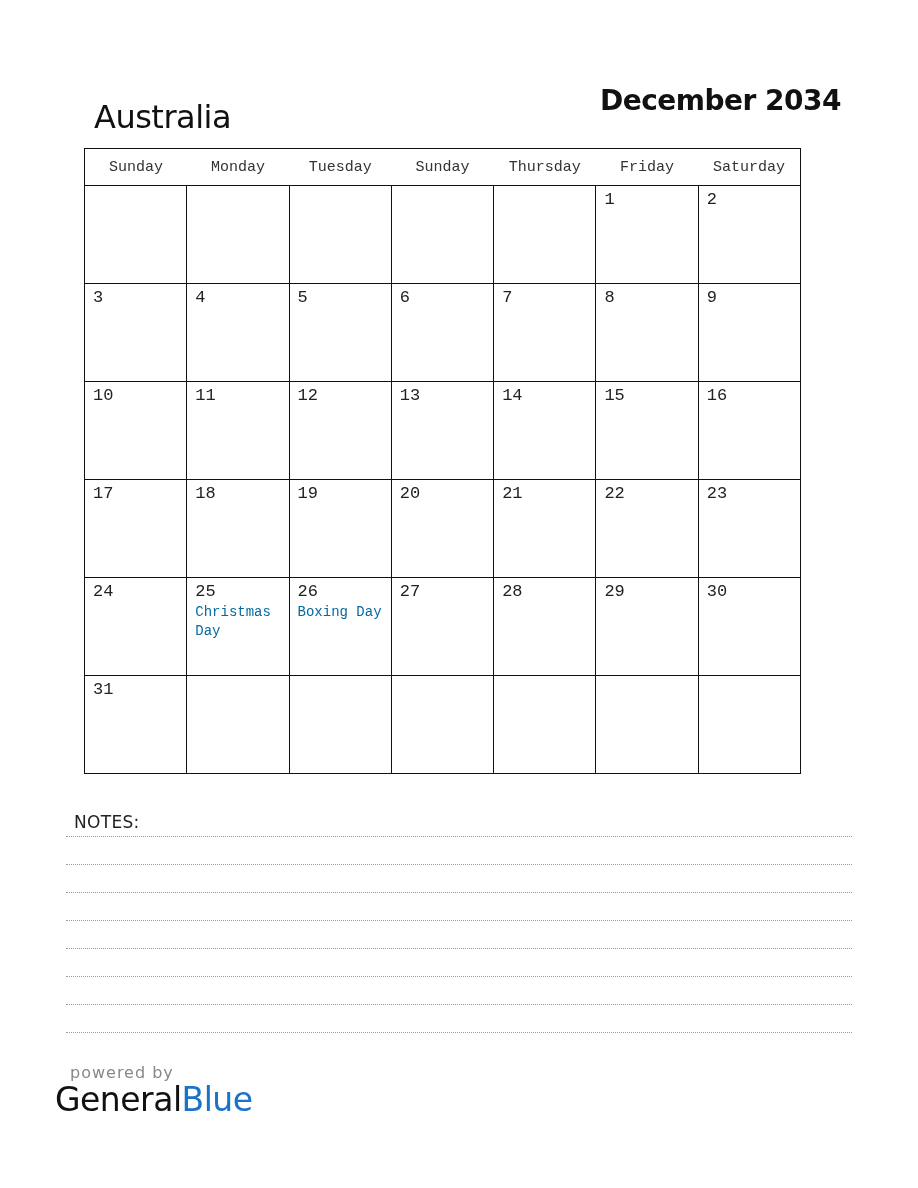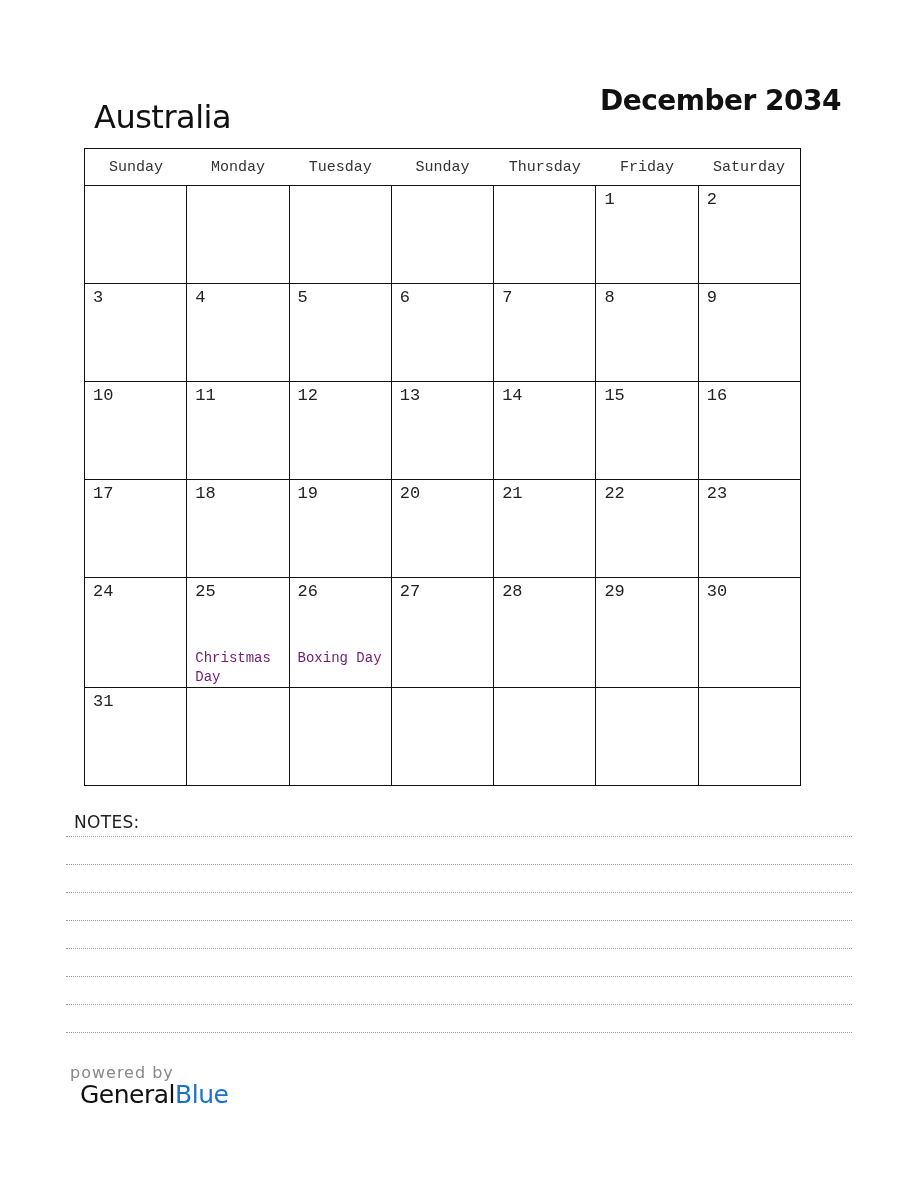--- a/index.html
+++ b/index.html
@@ -12,26 +12,26 @@
   table.cal { position: absolute; left: 84px; top: 148px; width: 717px;
               border-collapse: collapse; table-layout: fixed; font-family: Liberation Mono, monospace; }
   table.cal th { height: 36px; font-weight: normal; font-size: 15px; color: #333;
                  border-top: 1.5px solid #111; border-bottom: 1.5px solid #111;
                  padding: 0; text-align: center; vertical-align: middle; }
   table.cal th:first-child { border-left: 1.5px solid #111; }
   table.cal th:last-child { border-right: 1.5px solid #111; }
   table.cal td { height: 97px; border: 1.5px solid #111; vertical-align: top;
                  padding: 0; position: relative; }
   .daynum { display: block; font-size: 17px; color: #222; padding: 3px 0 0 8px; line-height: 22px; }
-  .holiday { display: block; font-size: 14px; color: #701a75; padding: 0 4px 0 8px; line-height: 19px; margin-top: 46px; }
+  .holiday { display: block; font-size: 14px; color: #0369a1; padding: 0 4px 0 8px; line-height: 19px; }
   .notes-label { position: absolute; left: 74px; top: 812px; font-size: 17px; color: #222; letter-spacing: 0.3px; }
   .note-line { position: absolute; left: 66px; width: 786px; height: 0;
                border-top: 1.5px dotted #9a9a9a; }
   .powered { position: absolute; left: 70px; top: 1063px; font-size: 16px; color: #888; letter-spacing: 1px; }
-  .brand { position: absolute; left: 80px; top: 1080px; font-size: 25px; color: #111; letter-spacing: -0.5px; }
+  .brand { position: absolute; left: 55px; top: 1080px; font-size: 33px; color: #111; letter-spacing: -0.5px; }
   .brand .blue { color: #1a73c8; }
 </style>
 </head>
 <body>
 
 <h1 class="title-left">Australia</h1>
 <h2 class="title-right">December 2034</h2>
 
 <table class="cal">
   <thead>

